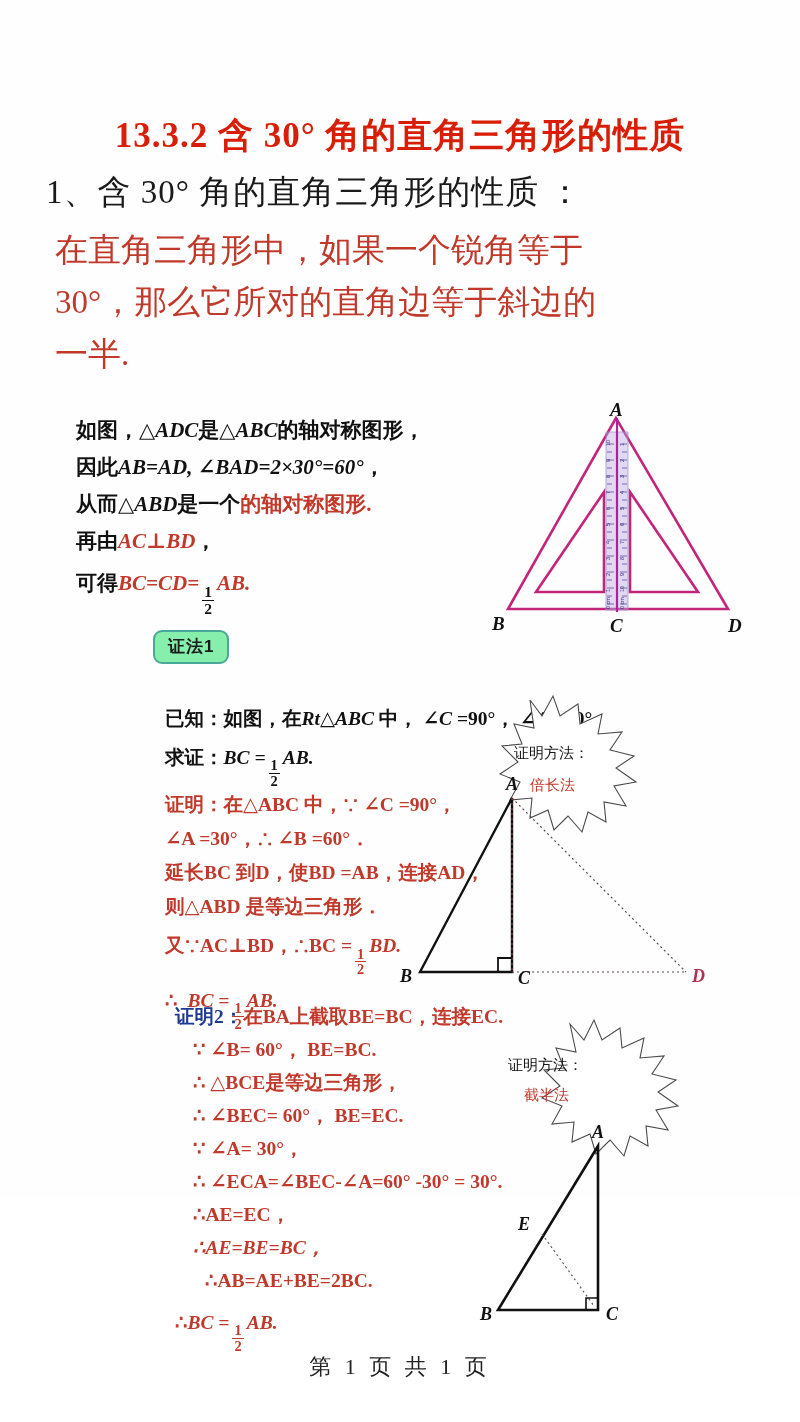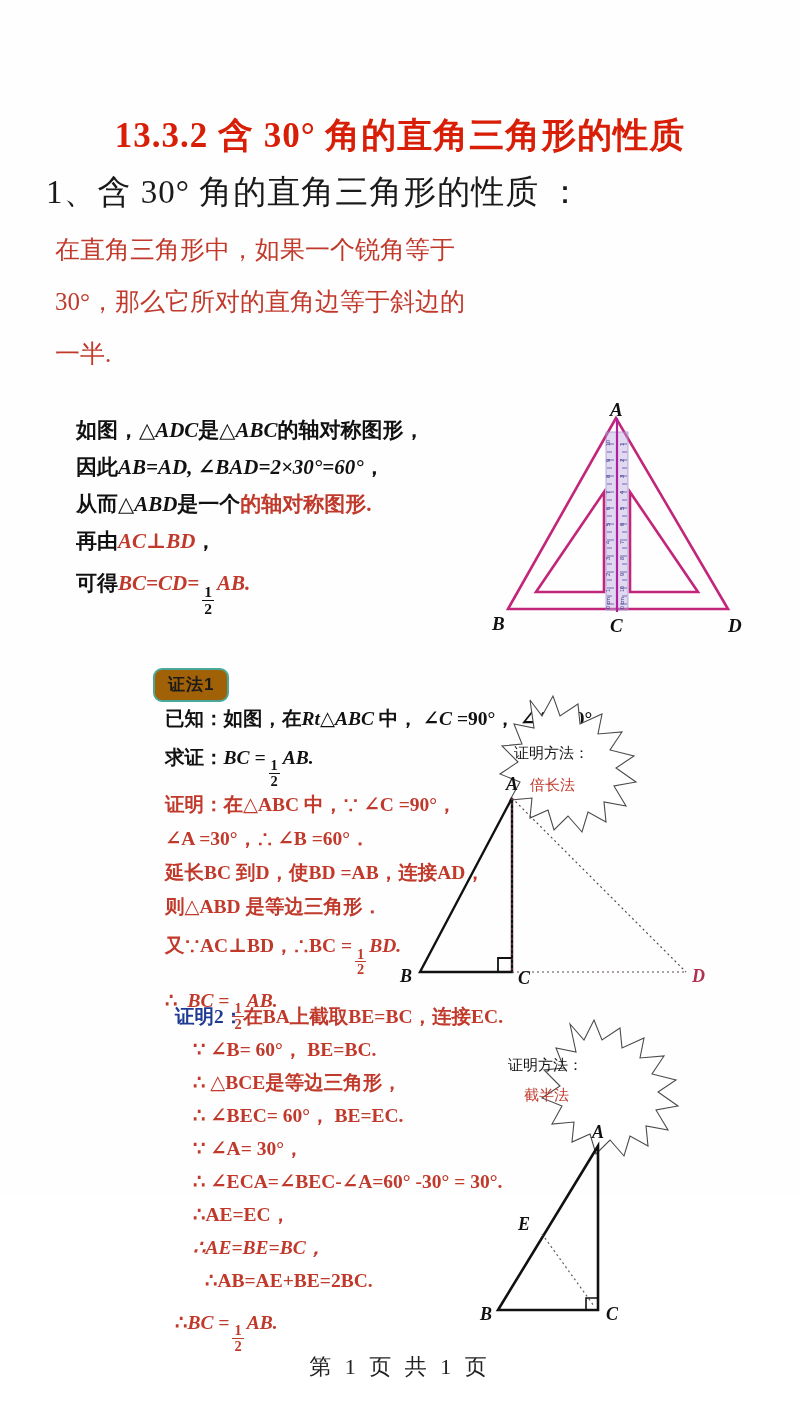--- a/index.html
+++ b/index.html
@@ -47,21 +47,21 @@
     white-space: nowrap;
   }
 
   
   .property {
     position: absolute;
     left: 55px;
     top: 224px;
     width: 710px;
     color: #c0392b;
-    font-size: 25px;
+    font-size: 33px;
     line-height: 52px;
     letter-spacing: 0px;
   }
   .property .ln { display: block; white-space: nowrap; }
 
   
   .explain {
     position: absolute;
     left: 76px;
     top: 412px;
@@ -94,22 +94,22 @@
     left: 488px;
     top: 404px;
     width: 268px;
     height: 232px;
   }
 
   
   .badge {
     position: absolute;
     left: 153px;
-    top: 668px;
-    background: #a16207;
+    top: 630px;
+    background: #86efac;
     border: 2.2px solid #4aa89a;
     border-radius: 9px;
     padding: 3px 13px 4px 13px;
     font-size: 17px;
     font-weight: bold;
     color: #1b1b1b;
     letter-spacing: 1px;
     font-family: "Liberation Sans", sans-serif;
   }
 

